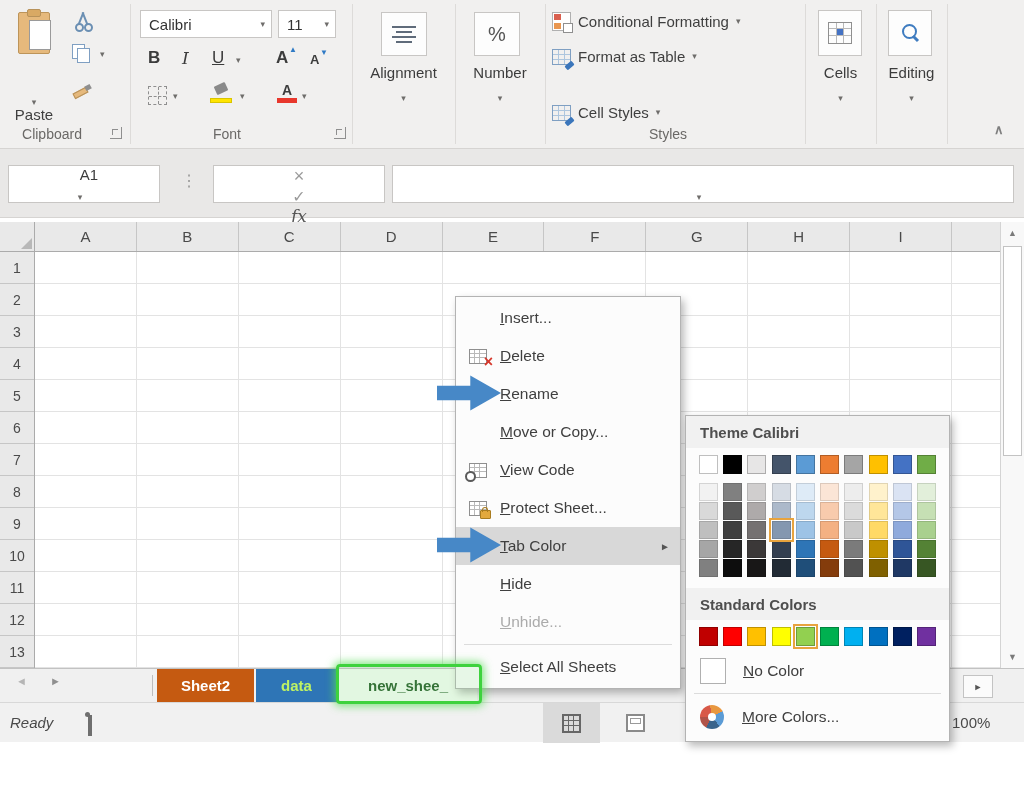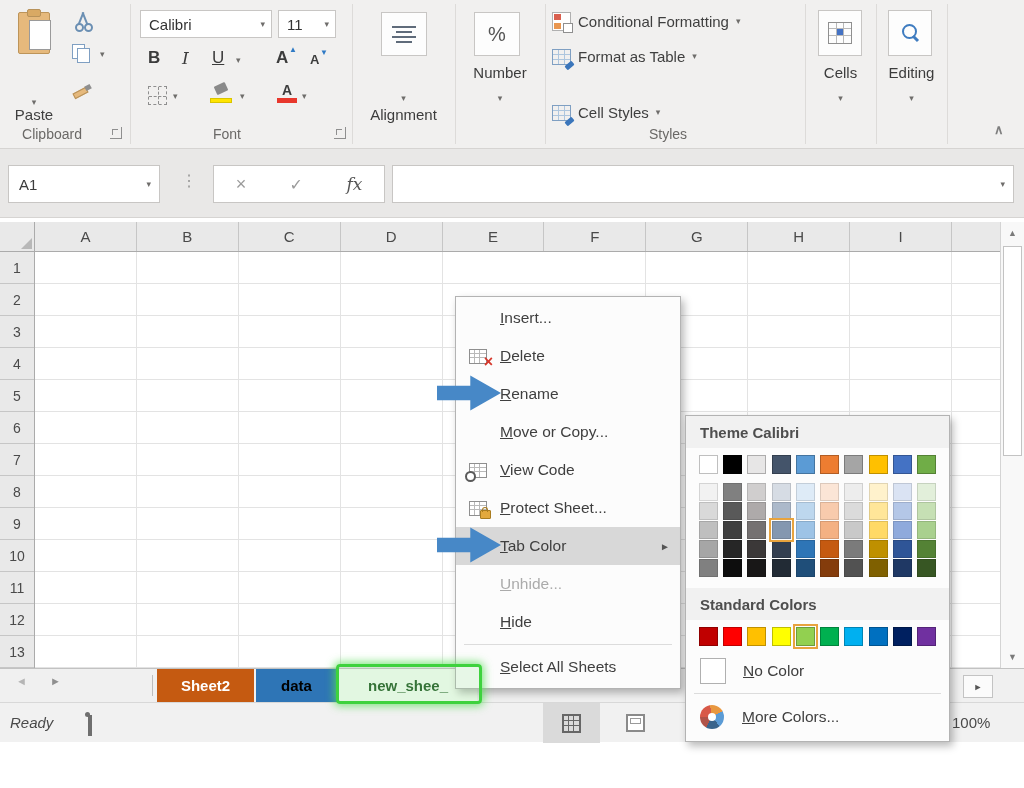--- a/index.html
+++ b/index.html
@@ -60,21 +60,21 @@
   
   .cells-ic{position:relative;width:22px;height:20px;border:1px solid #8f8f8f;background-image:
     linear-gradient(to right,transparent 0,transparent 7px,#b9b9b9 7px,#b9b9b9 8px,transparent 8px,transparent 14px,#b9b9b9 14px,#b9b9b9 15px,transparent 15px),
     linear-gradient(to bottom,transparent 0,transparent 5px,#b9b9b9 5px,#b9b9b9 6px,transparent 6px,transparent 12px,#b9b9b9 12px,#b9b9b9 13px,transparent 13px);}
   .cells-ic .blue{position:absolute;left:8px;top:6px;width:6px;height:6px;background:#4472c4;}
   .search-ic{position:relative;width:20px;height:20px;}
   .search-ic .c{position:absolute;left:2px;top:1px;width:11px;height:11px;border:2px solid #3f7cc0;border-radius:50%;}
   .search-ic .h{position:absolute;left:14px;top:12px;width:3px;height:7px;background:#3f7cc0;transform:rotate(-45deg);}
   
   #fbar{left:0;top:149px;width:1024px;height:69px;background:#e9e8e7;border-bottom:1px solid #d6d4d2;box-sizing:border-box;}
-  .fwhite{position:absolute;background:#fff;border:1px solid #c8c6c4;box-sizing:border-box;display:flex;align-items:center;}
+  .fwhite{position:absolute;background:#fff;border:1px solid #c8c6c4;box-sizing:border-box;display:flex;align-items:center;flex-direction:column;}
   
   .hdr{background:#e9e9e9;color:#4a4a4a;}
   .col-h{flex:0 0 101.9px;box-sizing:border-box;border-right:1px solid #c6c6c6;display:flex;align-items:center;justify-content:center;font-size:15px;}
   .row-h{height:32px;box-sizing:border-box;border-bottom:1px solid #c6c6c6;display:flex;align-items:center;justify-content:center;font-size:14px;}
   #corner{left:0;top:222px;width:35px;height:30px;border-right:1px solid #ababab;border-bottom:1px solid #ababab;box-sizing:border-box;}
   #corner::after{content:"";position:absolute;right:2px;bottom:2px;border-left:11px solid transparent;border-bottom:11px solid #b8b8b8;}
   
   #vscroll{left:1000px;top:222px;width:24px;height:446px;background:#f8f8f8;border-left:1px solid #d4d4d4;box-sizing:border-box;}
   .sarrow{position:absolute;left:0;width:23px;height:22px;display:flex;align-items:center;justify-content:center;font-size:9px;color:#7a7a7a;background:#f8f8f8;}
   #vthumb{position:absolute;left:2px;top:24px;width:19px;height:210px;background:#ffffff;border:1px solid #c3c3c3;box-sizing:border-box;}
@@ -200,21 +200,21 @@
     <div class="launcher" style="left:334px;top:127px;"></div>
 
     <div class="bigbox" style="left:381px;top:12px;width:46px;height:44px;">
       <div class="align-lines">
         <i style="width:24px;"></i>
           <i style="width:16px;"></i>
           <i style="width:24px;"></i>
           <i style="width:16px;"></i>
       </div>
     </div>
-    <div class="abs" style="left:352px;top:64px;width:103px;text-align:center;font-size:15px;margin-top:42px;">Alignment</div>
+    <div class="abs" style="left:352px;top:64px;width:103px;text-align:center;font-size:15px;">Alignment</div>
     <div class="abs dd" style="left:352px;top:94px;width:103px;text-align:center;">▾</div>
 
     <div class="bigbox" style="left:474px;top:12px;width:46px;height:44px;font-size:20px;color:#555;">
       <span>%</span>
     </div>
     <div class="abs" style="left:455px;top:64px;width:90px;text-align:center;font-size:15px;">Number</div>
     <div class="abs dd" style="left:455px;top:94px;width:90px;text-align:center;">▾</div>
 
     <div class="styles-row" style="left:552px;top:12px;">
       <span class="cf-ic">
@@ -315,21 +315,21 @@
     <div id="vthumb"></div>
     <div class="sarrow" style="top:424px;">▼</div>
   </div>
 
   <div id="tabbar" class="abs">
     <span class="abs" style="left:16px;top:6px;font-size:11px;color:#b5b5b5;">◄</span>
     <span class="abs" style="left:50px;top:6px;font-size:11px;color:#8f8f8f;">►</span>
     <span class="abs" style="left:152px;top:6px;width:1px;height:21px;background:#bdbdbd;"></span>
     <div id="sheet-tabs">
         <div class="sheet-tab" style="left: 157px; width: 97px; background: rgb(197, 90, 17); color: rgb(255, 255, 255);">Sheet2</div>
-        <div class="sheet-tab" style="left: 256px; width: 81px; background: rgb(46, 117, 182); color: #000000;">data</div>
+        <div class="sheet-tab" style="left: 256px; width: 81px; background: rgb(46, 117, 182); color: #bef264;">data</div>
         <div class="sheet-tab" style="left: 339px; width: 138px; background: rgb(246, 252, 244); color: rgb(35, 91, 38);">new_shee_</div>
       </div>
     <div class="abs" style="left:963px;top:6px;width:30px;height:23px;background:#fbfbfb;border:1px solid #c3c3c3;box-sizing:border-box;display:flex;align-items:center;justify-content:center;font-size:9px;color:#555;">►</div>
   </div>
 
   <div id="statusbar" class="abs">
     <span class="abs" style="left:10px;top:0;line-height:40px;font-style:italic;">Ready</span>
     <span class="abs macro-ic" style="left:88px;top:14px;"><i></i></span>
     <div class="abs" style="left:543px;top:0;width:57px;height:40px;background:#dadada;display:flex;align-items:center;justify-content:center;">
       <span class="grid-ic"></span>
@@ -375,27 +375,27 @@
             <span class="lock"></span>
           </span>
         </span>
         <span class="mi-label"><u>P</u>rotect Sheet...</span>
       </div>
       <div class="menu-item hl">
         <span class="mi-icon"></span>
         <span class="mi-label"><u>T</u>ab Color</span>
         <span class="mi-arrow">►</span>
       </div>
+      <div class="menu-item">
+        <span class="mi-icon"></span>
+        <span class="mi-label"><u>H</u>ide</span>
+      </div>
       <div class="menu-item disabled">
         <span class="mi-icon"></span>
         <span class="mi-label"><u>U</u>nhide...</span>
-      </div>
-      <div class="menu-item">
-        <span class="mi-icon"></span>
-        <span class="mi-label"><u>H</u>ide</span>
       </div>
       <div class="menu-sep"></div>
       <div class="menu-item">
         <span class="mi-icon"></span>
         <span class="mi-label"><u>S</u>elect All Sheets</span>
       </div>
     </div>
 
   <div id="colormenu" class="abs">
     <div class="cm-header">Theme Calibri</div>

